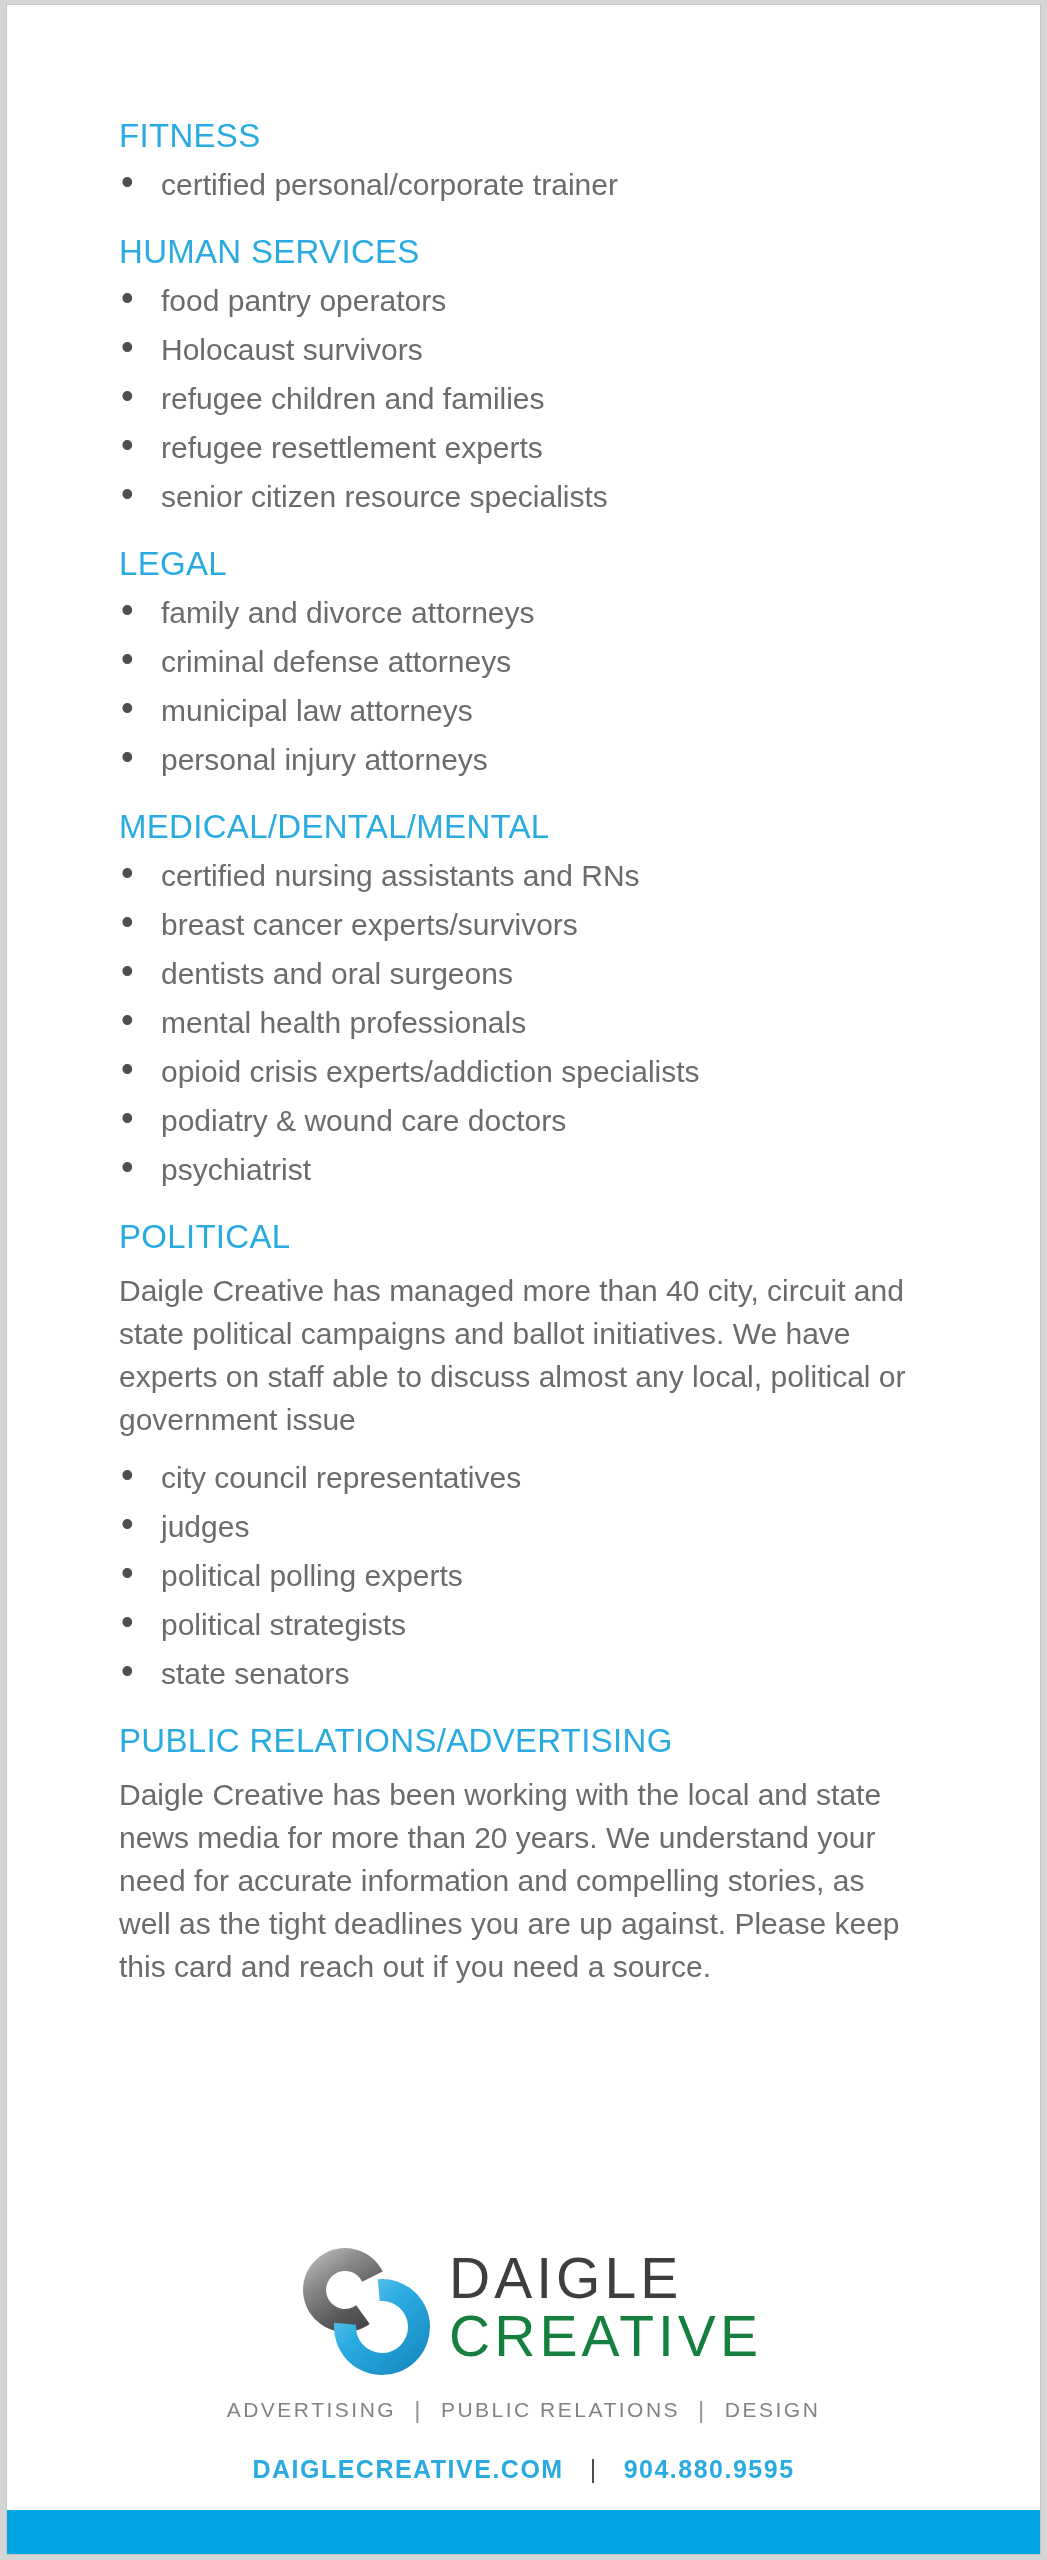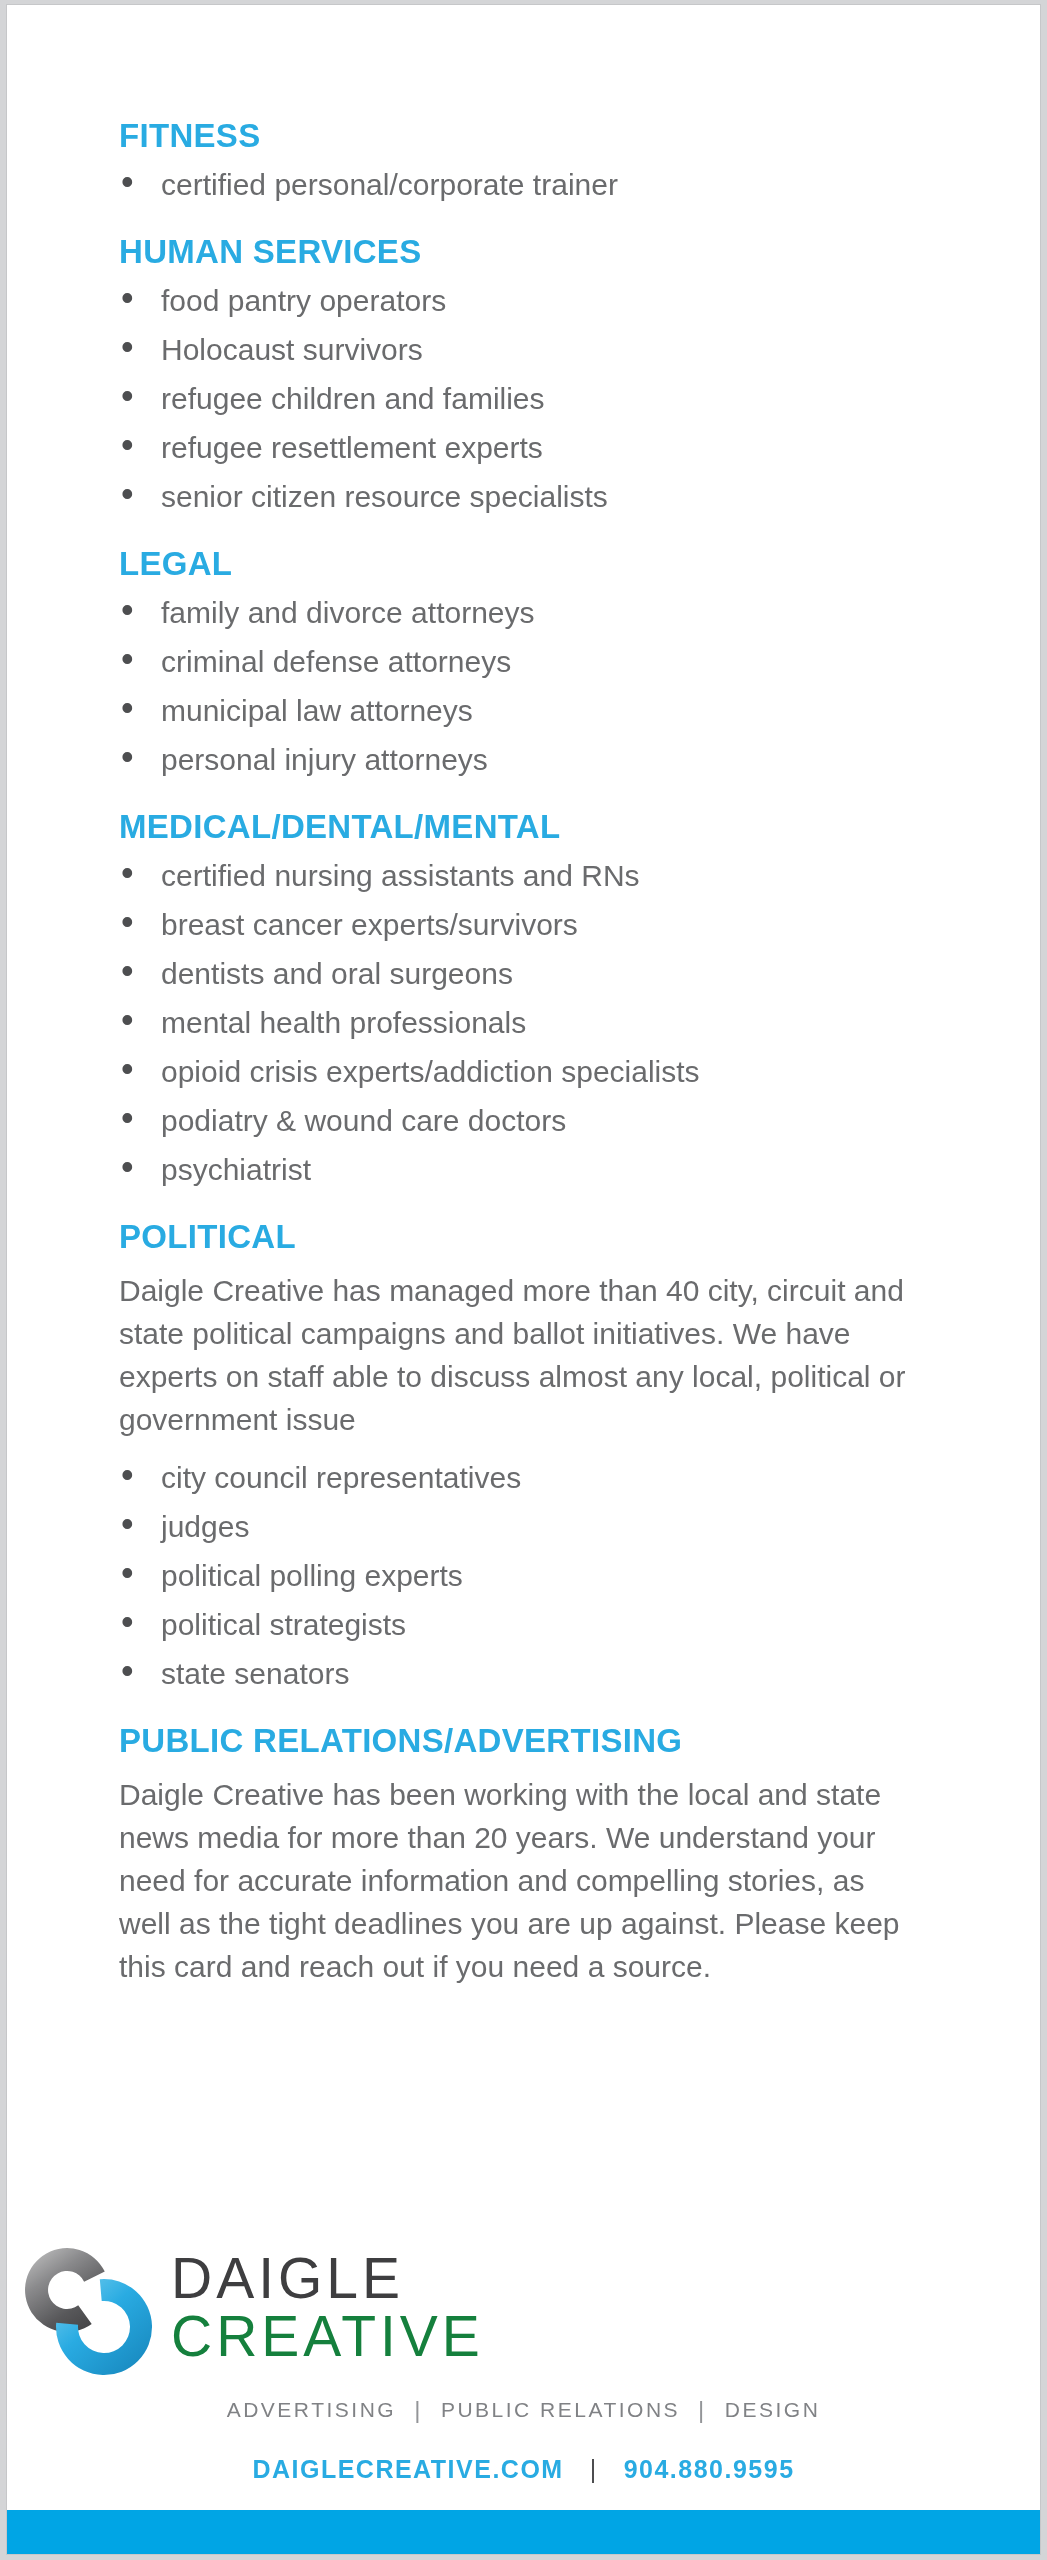--- a/index.html
+++ b/index.html
@@ -20,21 +20,21 @@
     overflow: hidden;
   }
   .content {
     padding: 112px 126px 0 112px;
     color: #636466;
   }
   .section { margin-bottom: 31px; }
   .section-heading {
     margin: 0 0 13px 0;
     font-size: 33px;
-    font-weight: 700;
+    font-weight: 400;
     color: #29ABE2;
     letter-spacing: 0.3px;
   }
   .intro {
     margin: 0 0 20px 0;
     font-size: 30px;
     line-height: 43px;
     color: #6a6b6d;
     max-width: 800px;
   }
@@ -51,20 +51,21 @@
     content: "\2022";
     position: absolute;
     left: 2px; top: -3px;
     font-size: 36px;
     color: #4d4e50;
   }
   
   .bottom { margin-top: auto; }
   .logo-row {
     display: flex;
+    justify-content: center;
     align-items: center;
   }
   .logo-icon { width: 150px; height: 150px; flex: 0 0 auto; }
   .logo-text { margin-left: 14px; }
   .logo-line1 {
     font-size: 57px;
     line-height: 58px;
     font-weight: 500;
     letter-spacing: 4px;
     color: #3e3e40;

